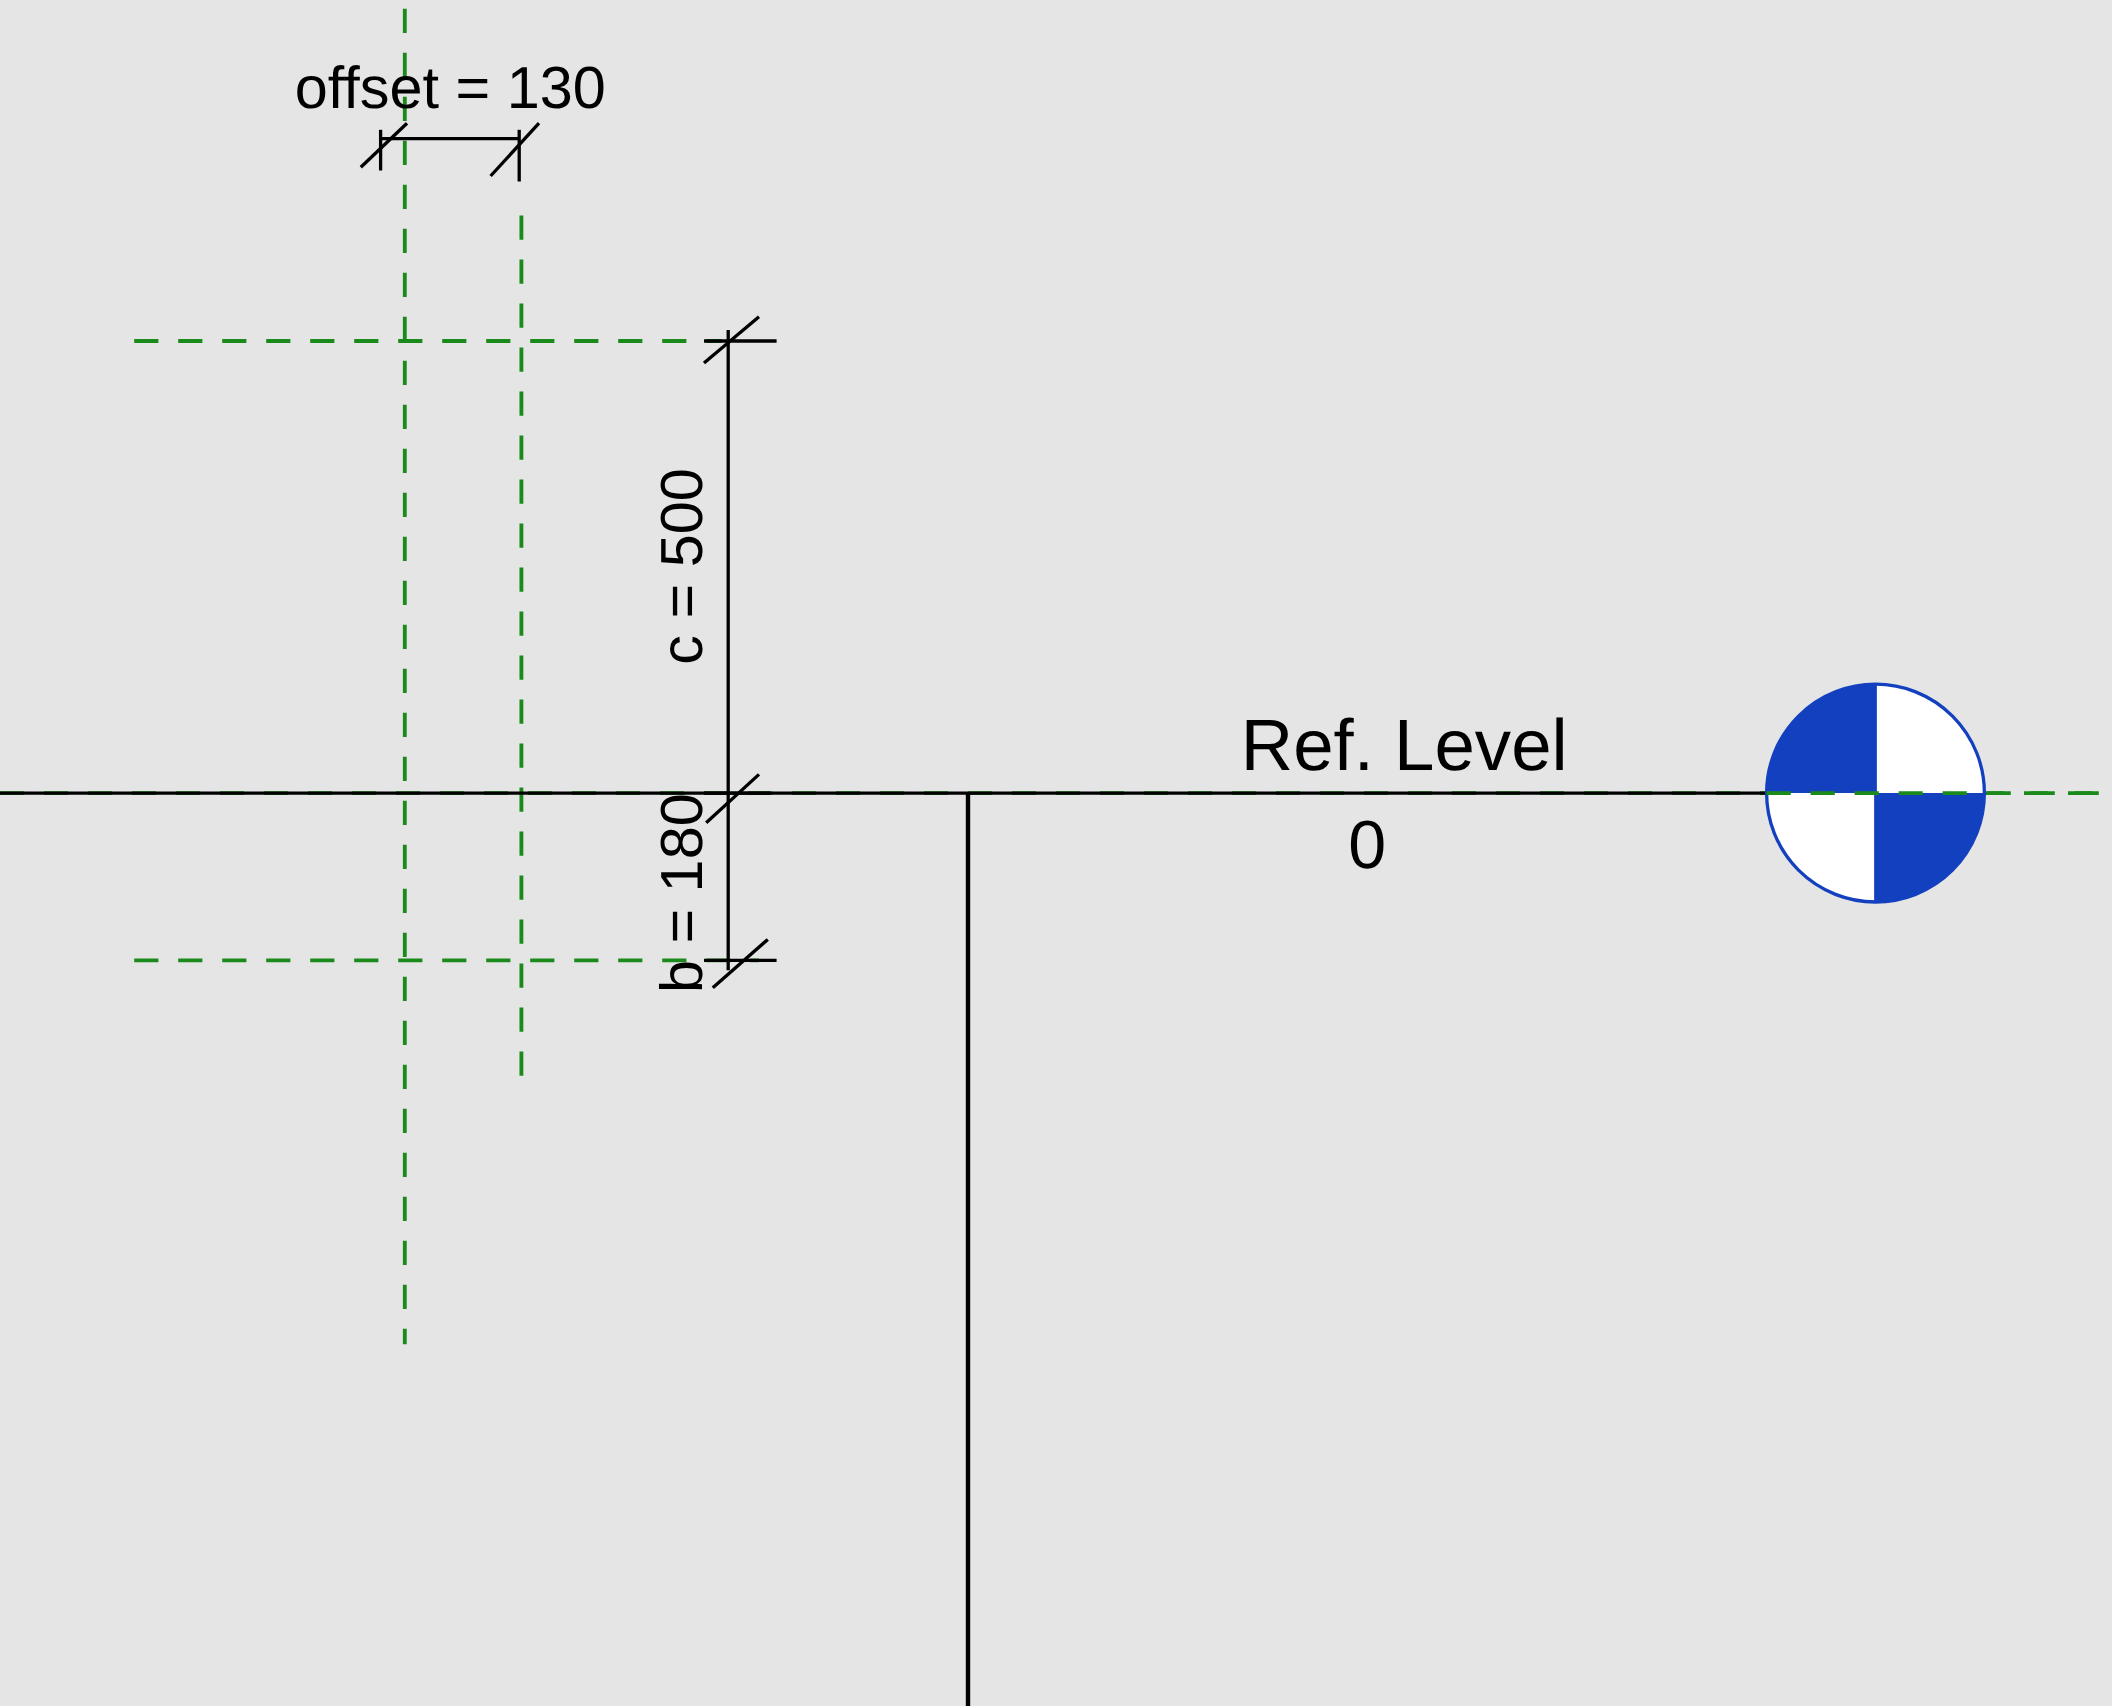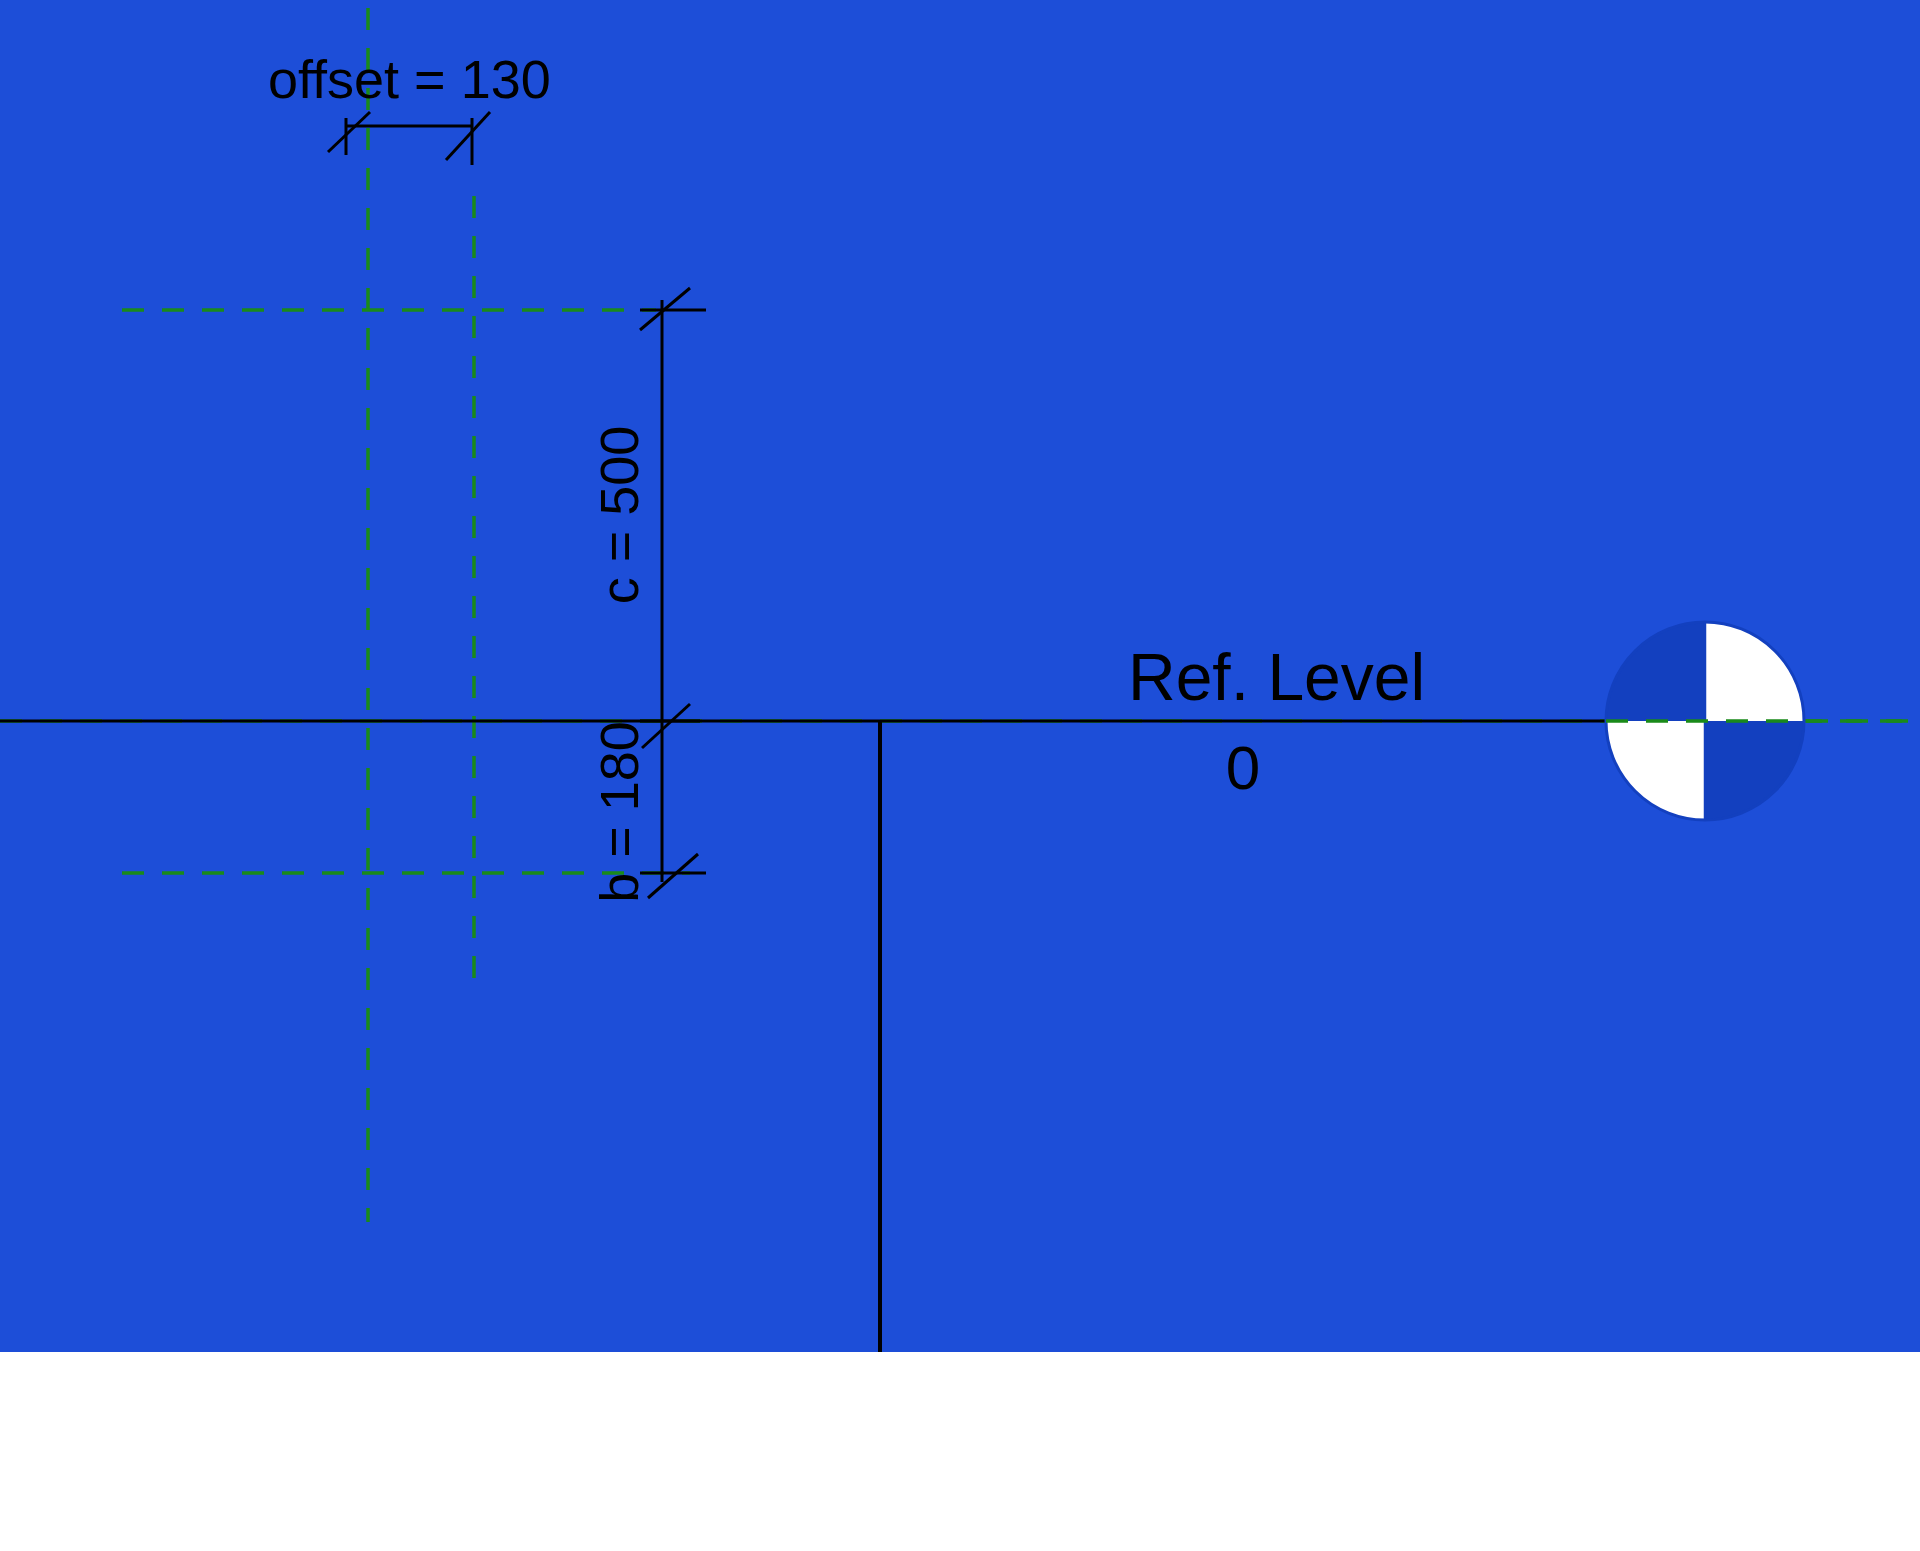--- a/index.html
+++ b/index.html
@@ -7,22 +7,22 @@
     margin: 0;
     padding: 0;
     background: #ffffff;
   }
   body {
     font-family: "Liberation Sans", sans-serif;
   }
   #canvas-root {
     position: relative;
     width: 1920px;
-    height: 1352px;
-    background: #1d4ed8;
+    height: 1551px;
+    background: #e5e5e5;
     overflow: hidden;
     text-align: center;
   }
   #drawing-svg {
     position: absolute;
     left: 0;
     top: 0;
     width: 1920px;
     height: 1551px;
     display: block;

